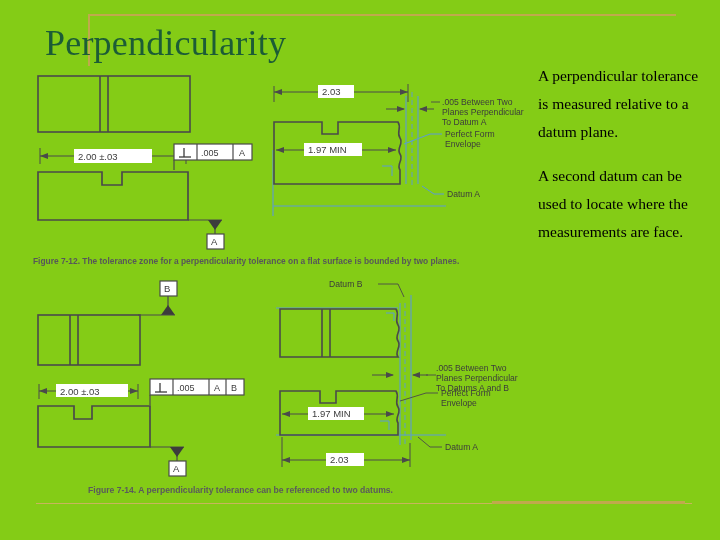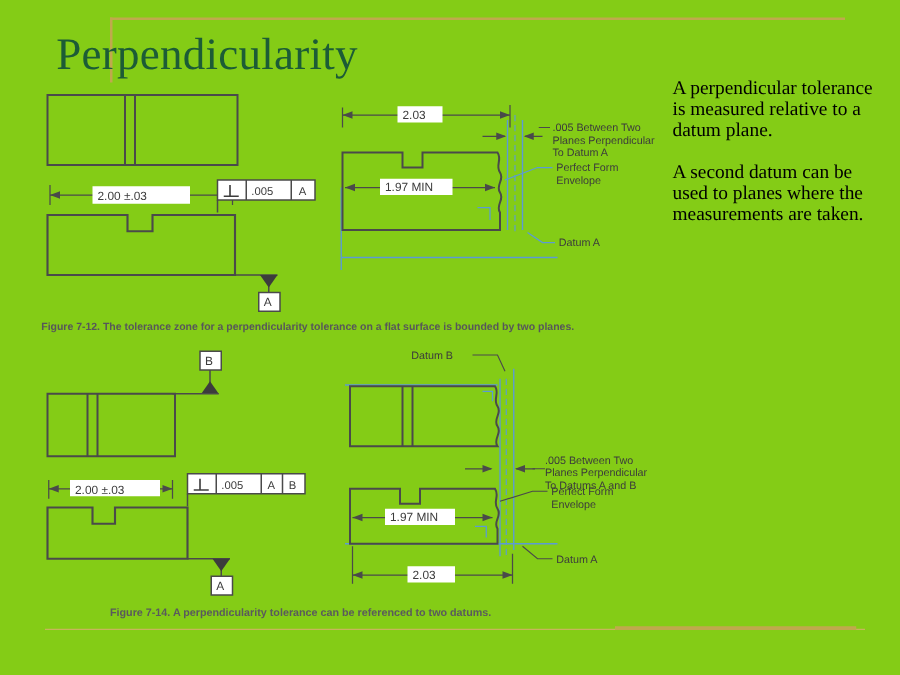--- a/index.html
+++ b/index.html
@@ -57,21 +57,21 @@
   
   .body-col {
     position: absolute;
     left: 538px; top: 62px;
     width: 172px;
   }
   .body-col p {
     margin: 0 0 16px 0;
     font-family: "Liberation Serif", serif;
     font-size: 15.5px;
-    line-height: 17px;
+    line-height: 28px;
     color: #000000;
   }
 
   
   .caption {
     position: absolute;
     font-family: "Liberation Sans", sans-serif;
     font-weight: bold;
     font-size: 8.4px;
     color: #57575a;
@@ -346,19 +346,19 @@
         <text x="415" y="131">Envelope</text>
       </g>
       <text x="419" y="175" font-size="8.6" fill="#3c3c3c">Datum A</text>
     </svg>
   </div>
 
   <div class="caption" id="caption-714">Figure 7-14. A perpendicularity tolerance can be referenced to two datums.</div>
 
   <div class="body-col">
     <p>A perpendicular tolerance is measured relative to a datum plane.</p>
-    <p>A second datum can be used to planes where the measurements are taken.</p>
+    <p>A second datum can be used to locate where the measurements are face.</p>
   </div>
 
   <div class="gold-bottom-thin"></div>
   <div class="gold-bottom-thick"></div>
 
 </div>
 
 </body></html>

